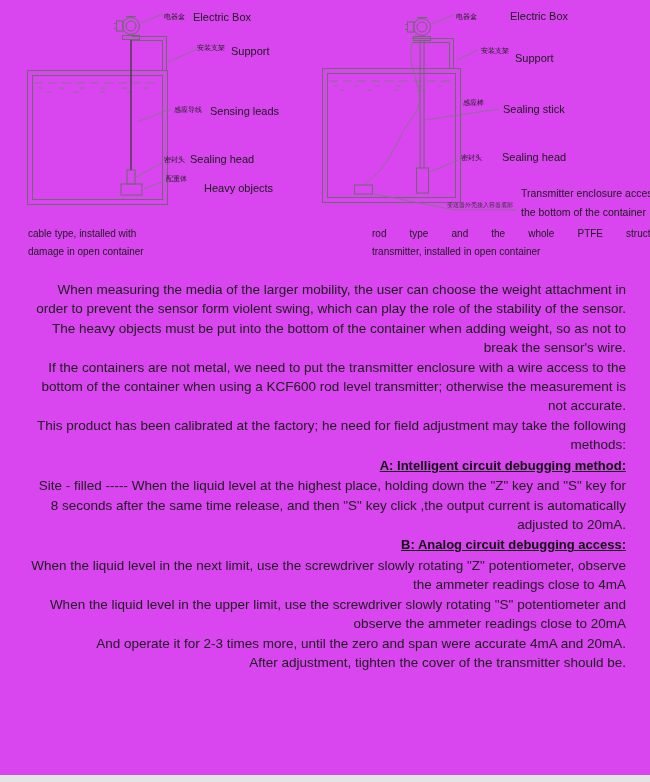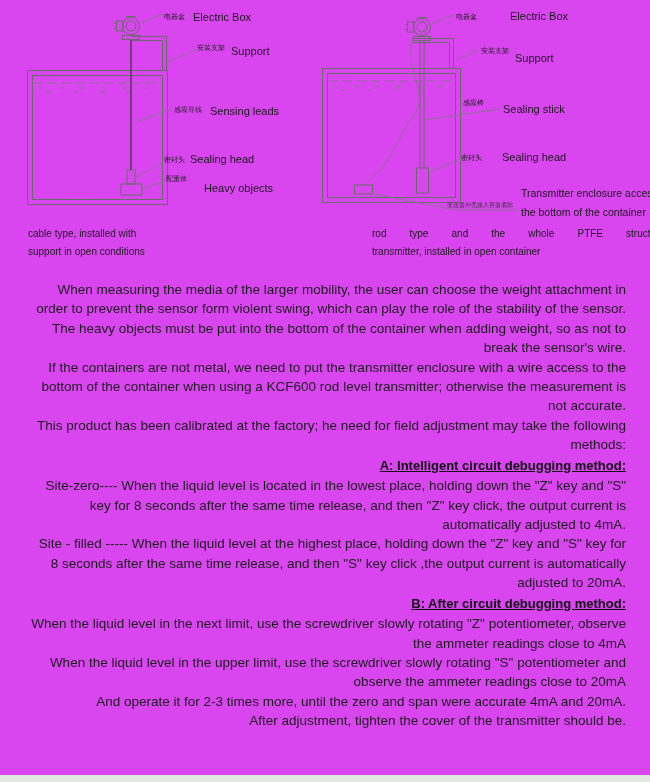--- a/index.html
+++ b/index.html
@@ -134,35 +134,34 @@
       <text class="cn" x="461" y="160">密封头</text>
       <text class="en" x="502" y="161">Sealing head</text>
       <text class="cn-sm" x="447" y="207">变送器外壳接入容器底部</text>
       <text class="en-sm" x="521" y="197">Transmitter enclosure access to</text>
       <text class="en-sm" x="521" y="216">the bottom of the container</text>
     </g>
   </svg>
 
   <div class="caption caption-left">
     <div>cable type, installed with</div>
-    <div>support in open conditions</div>
+    <div>damage in open container</div>
   </div>
   <div class="caption caption-right">
     <div class="justify">rod type and the whole PTFE structure</div>
     <div>transmitter, installed in open container</div>
   </div>
 
   <div class="body-text">
     <p>When measuring the media of the larger mobility, the user can choose the weight attachment in order to prevent the sensor form violent swing, which can play the role of the stability of the sensor. The heavy objects must be put into the bottom of the container when adding weight, so as not to break the sensor's wire.</p>
     <p>If the containers are not metal, we need to put the transmitter enclosure with a wire access to the bottom of the container when using a KCF600 rod level transmitter; otherwise the measurement is not accurate.</p>
     <p>This product has been calibrated at the factory; he need for field adjustment may take the following methods:</p>
     <h3>A: Intelligent circuit debugging method:</h3>
-    <p>Site-zero---- When the liquid level is located in the lowest place, holding down the "Z" key and "S" key for 8 seconds after the same time release, and then "Z" key click, the output current is automatically adjusted to 4mA.</p>
     <p>Site - filled ----- When the liquid level at the highest place, holding down the "Z" key and "S" key for 8 seconds after the same time release, and then "S" key click ,the output current is automatically adjusted to 20mA.</p>
-    <h3>B: After circuit debugging method:</h3>
+    <h3>B: Analog circuit debugging access:</h3>
     <p>When the liquid level in the next limit, use the screwdriver slowly rotating "Z" potentiometer, observe the ammeter readings close to 4mA</p>
     <p>When the liquid level in the upper limit, use the screwdriver slowly rotating "S" potentiometer and observe the ammeter readings close to 20mA</p>
     <p>And operate it for 2-3 times more, until the zero and span were accurate 4mA and 20mA.</p>
     <p>After adjustment, tighten the cover of the transmitter should be.</p>
   </div>
 
   <div class="footer-bar"></div>
 </div>
 
 </body></html>

